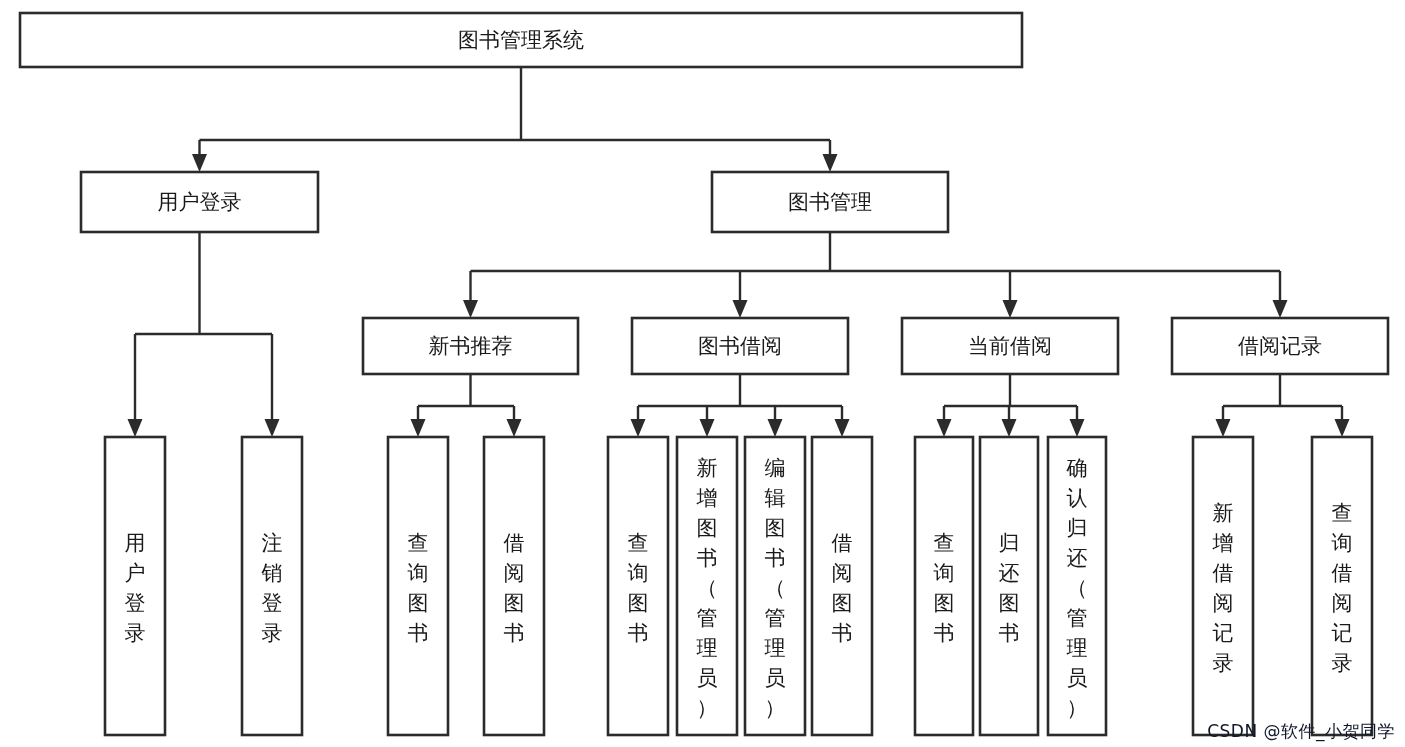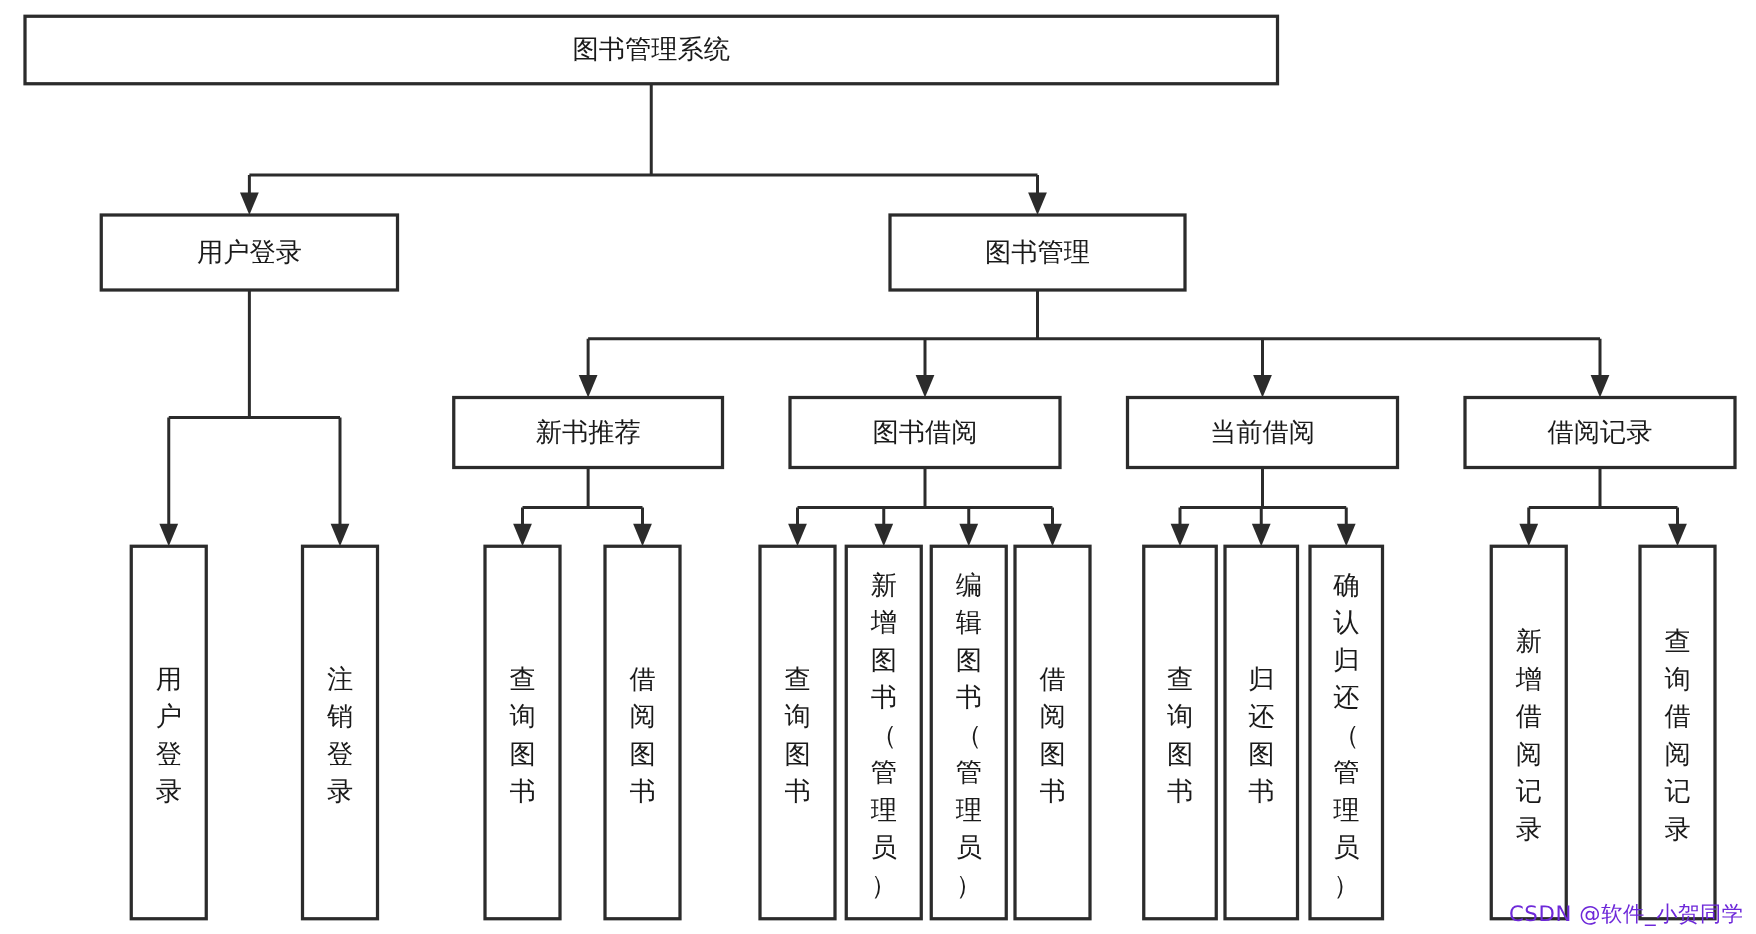--- a/index.html
+++ b/index.html
@@ -55,21 +55,21 @@
     font-size: 21px;
     fill: #1a1a1a;
     text-anchor: middle;
   }
   .watermark {
     position: absolute;
     right: 10px;
     bottom: 4px;
     font-family: "DejaVu Sans", "Liberation Sans", sans-serif;
     font-size: 17px;
-    color: #6d28d9;
+    color: #0f172a;
     white-space: nowrap;
     letter-spacing: 0.5px;
   }
 </style>
 </head>
 <body>
 
 <div id="diagram-root">
   <svg class="flow" viewBox="0 0 1405 747" aria-hidden="true">
     <g id="edges-layer">

